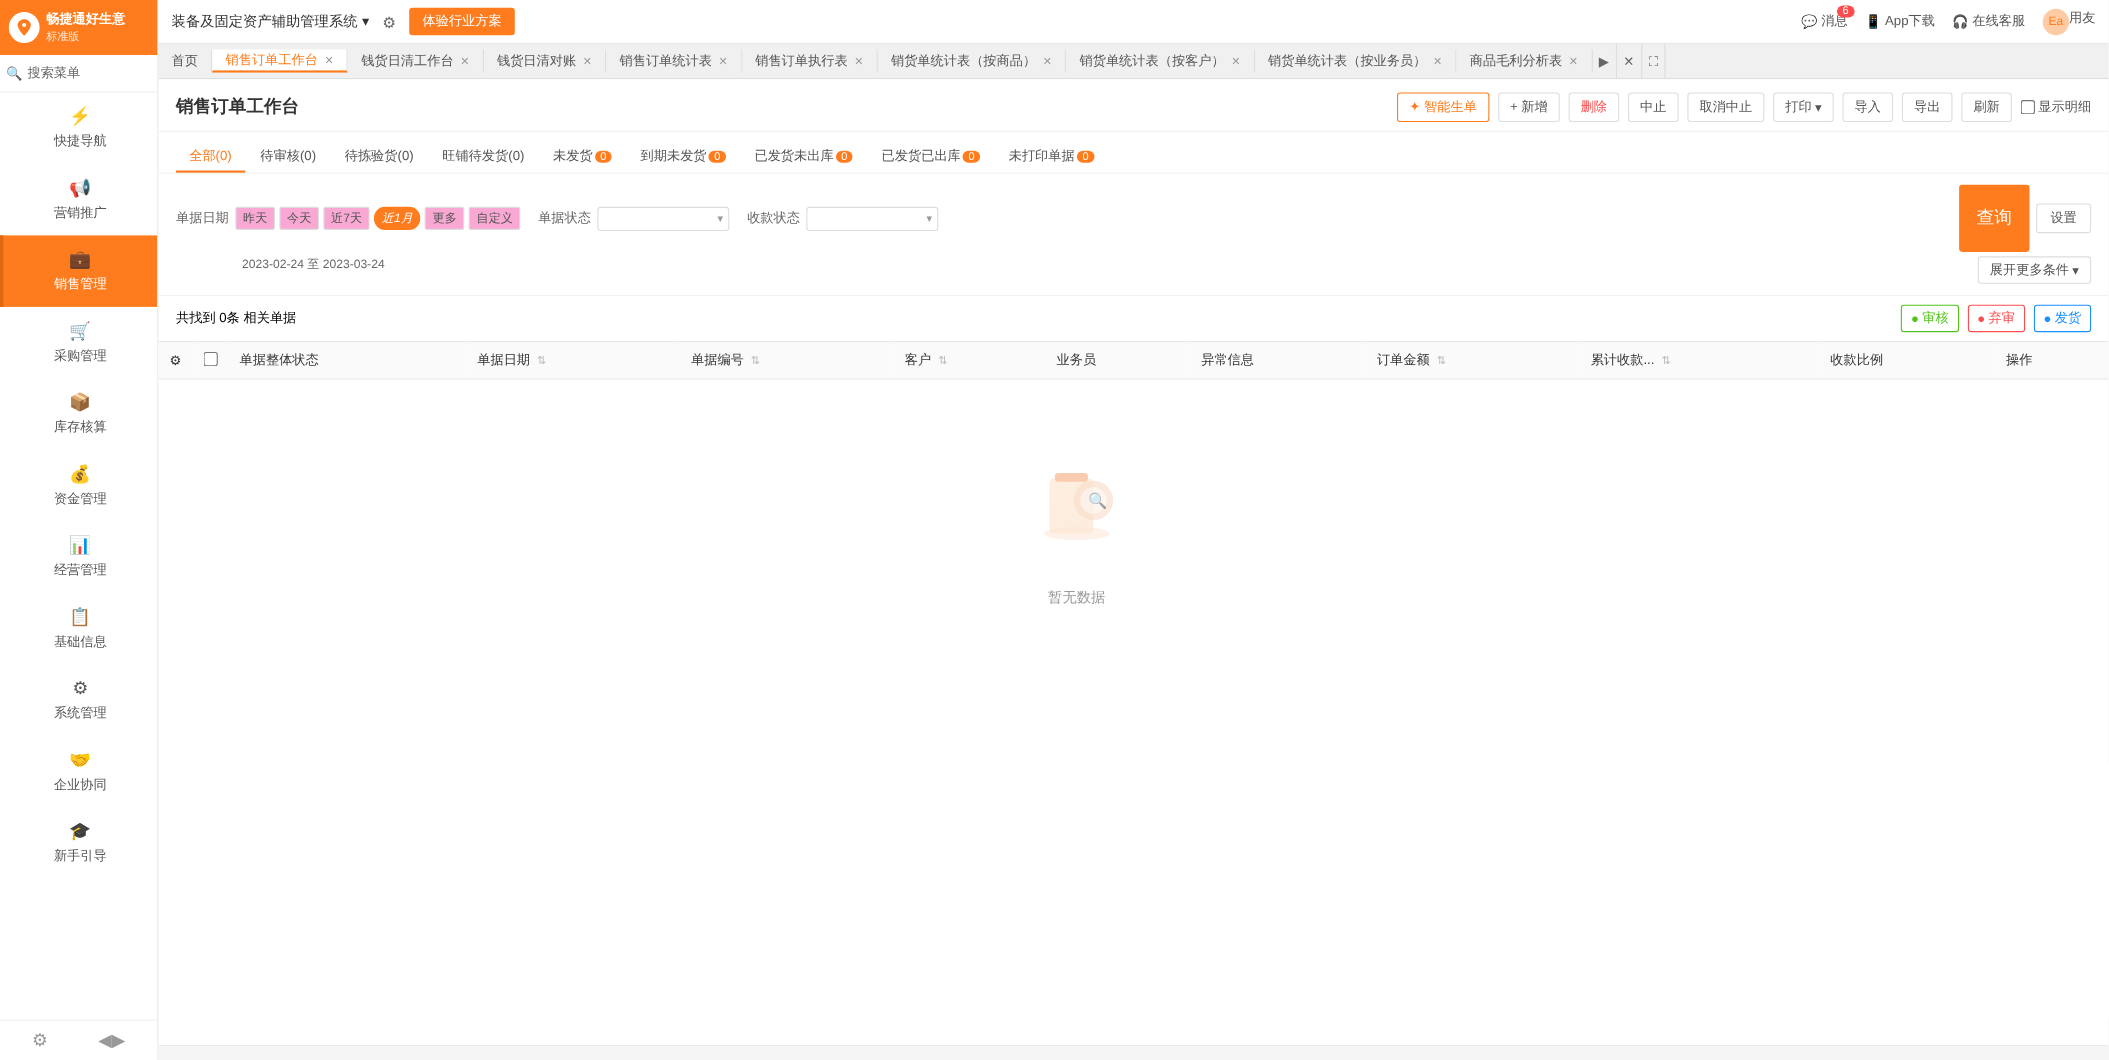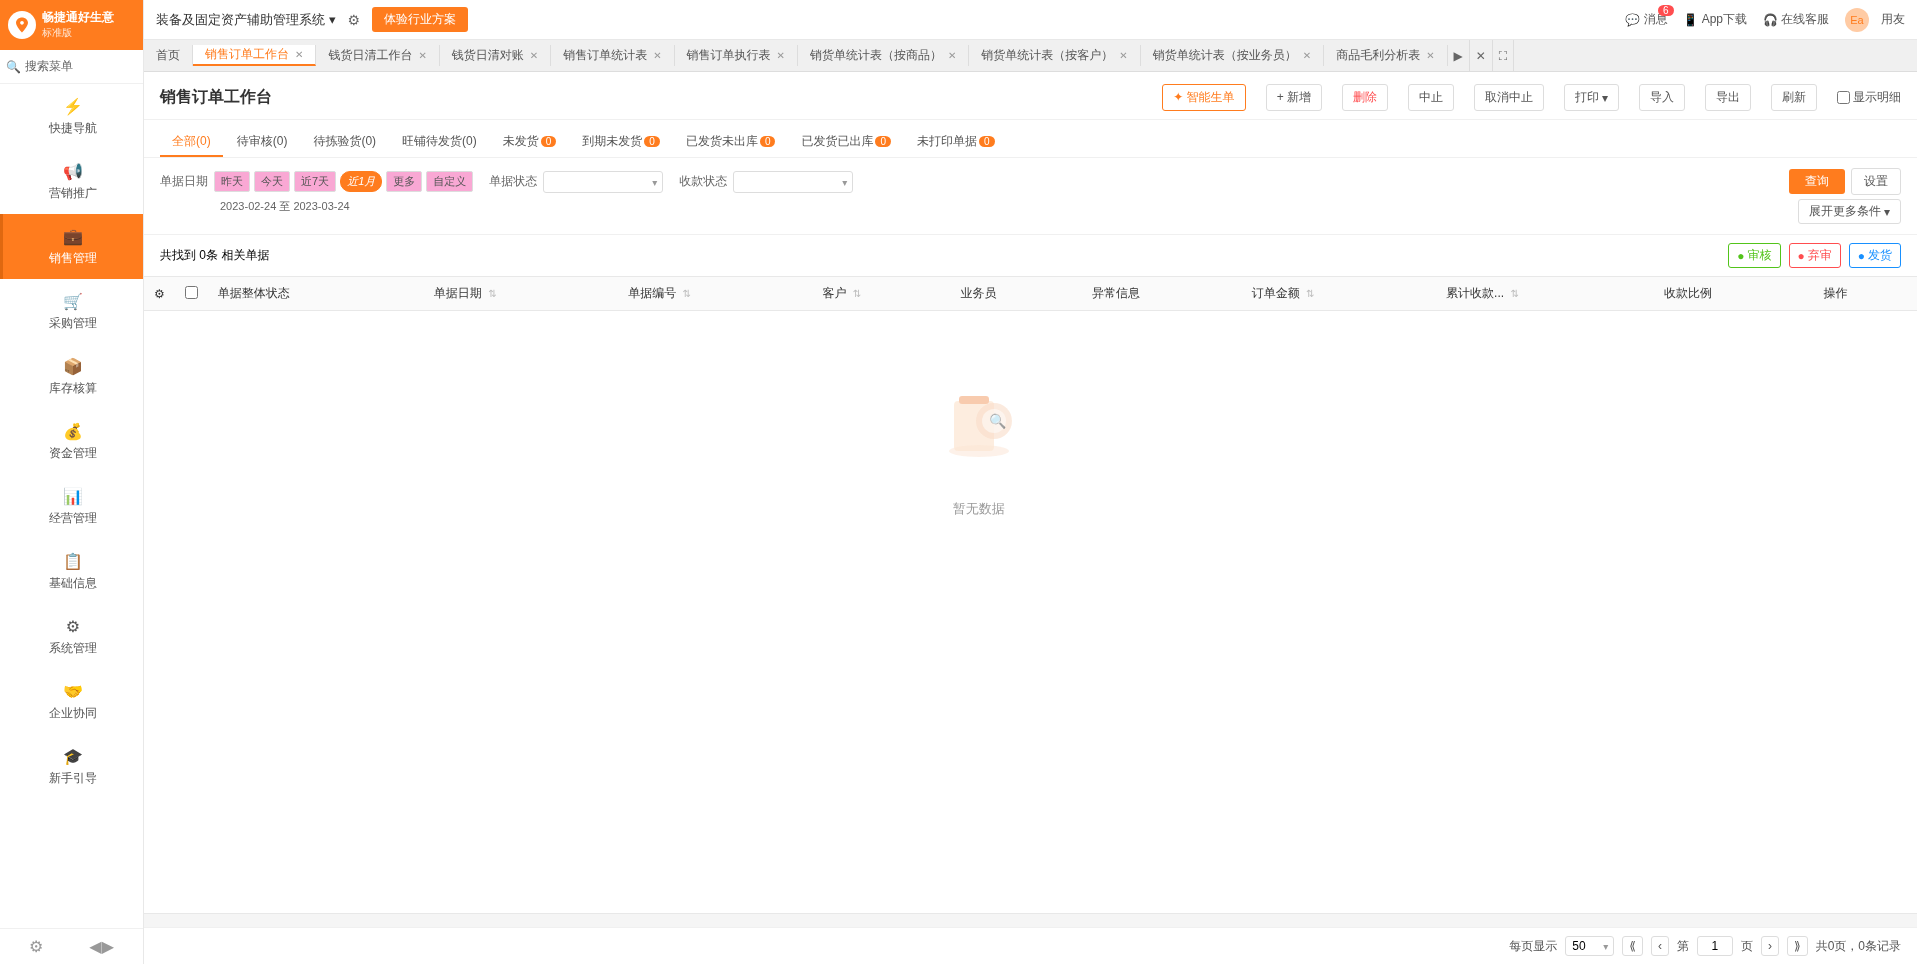--- a/index.html
+++ b/index.html
@@ -23,36 +23,36 @@
     
     .main { flex: 1; display: flex; flex-direction: column; overflow: hidden; }
 
     
     .topbar { height: 40px; background: #fff; display: flex; align-items: center; padding: 0 12px; border-bottom: 1px solid #e8e8e8; gap: 12px; }
     .topbar-dropdown { display: flex; align-items: center; gap: 4px; cursor: pointer; font-size: 13px; color: #333; }
     .topbar-solution-btn { background: #ff7c1e; color: #fff; border: none; padding: 4px 12px; border-radius: 3px; font-size: 12px; cursor: pointer; }
     .topbar-icons { display: flex; align-items: center; gap: 16px; margin-left: auto; }
     .topbar-icon-item { display: flex; align-items: center; gap: 3px; cursor: pointer; color: #555; font-size: 12px; position: relative; }
     .badge { background: #ff4d4f; color: #fff; border-radius: 8px; padding: 0 4px; font-size: 10px; position: absolute; top: -6px; right: -6px; min-width: 16px; text-align: center; }
-    .topbar-user { display: flex; align-items: center; gap: 12px; cursor: pointer; color: #555; font-size: 12px; }
+    .topbar-user { display: flex; gap: 0; cursor: pointer; color: #555; font-size: 12px; }
     .user-avatar { width: 24px; height: 24px; background: #ffcba4; border-radius: 50%; display: flex; align-items: center; justify-content: center; font-size: 11px; color: #ff7c1e; }
 
     
     .tabbar { background: #f0f0f0; display: flex; align-items: center; height: 32px; border-bottom: 1px solid #ddd; overflow: hidden; }
     .tab-item { display: flex; align-items: center; gap: 4px; padding: 0 12px; height: 21px; font-size: 12px; cursor: pointer; white-space: nowrap; border-right: 1px solid #ddd; color: #555; background: #f0f0f0; }
     .tab-item.active { background: #fff; color: #ff7c1e; border-bottom: 2px solid #ff7c1e; font-weight: 500; }
     .tab-item .tab-close { color: #999; font-size: 10px; margin-left: 2px; cursor: pointer; }
     .tab-item.home { color: #555; font-size: 12px; }
     .tab-nav-btn { padding: 0 6px; height: 32px; display: flex; align-items: center; cursor: pointer; color: #666; border-right: 1px solid #ddd; font-size: 12px; }
 
     
     .content { flex: 1; display: flex; flex-direction: column; overflow: hidden; background: #fff; padding: 0; }
     .page-header { padding: 12px 16px 8px; display: flex; align-items: center; justify-content: space-between; border-bottom: 1px solid #f0f0f0; }
     .page-title { font-size: 16px; font-weight: bold; color: #333; }
-    .page-actions { display: flex; align-items: center; gap: 20px; }
+    .page-actions { display: flex; align-items: center; gap: 8px; }
     .btn-smart { background: #fff; border: 1px solid #ff7c1e; color: #ff7c1e; padding: 4px 10px; border-radius: 3px; cursor: pointer; font-size: 12px; display: flex; align-items: center; gap: 3px; }
     .btn-action { background: #fff; border: 1px solid #ddd; color: #555; padding: 4px 10px; border-radius: 3px; cursor: pointer; font-size: 12px; display: flex; align-items: center; gap: 3px; }
     .btn-action.danger { color: #ff4d4f; }
     .checkbox-label { display: flex; align-items: center; gap: 3px; font-size: 12px; color: #555; cursor: pointer; }
 
     
     .sub-tabs { display: flex; align-items: center; padding: 8px 16px 0; border-bottom: 1px solid #f0f0f0; gap: 2px; }
     .sub-tab { padding: 5px 12px; font-size: 12px; cursor: pointer; color: #555; border-bottom: 2px solid transparent; }
     .sub-tab.active { color: #ff7c1e; border-bottom: 2px solid #ff7c1e; font-weight: 500; }
 
@@ -61,21 +61,21 @@
     .filter-row { display: flex; align-items: center; gap: 16px; flex-wrap: wrap; }
     .filter-item { display: flex; align-items: center; gap: 6px; font-size: 12px; color: #555; }
     .filter-label { color: #666; white-space: nowrap; }
     .filter-date-btns { display: flex; gap: 4px; }
     .filter-date-btn { padding: 2px 6px; border: 1px solid #ddd; background: #f9a8d4; cursor: pointer; font-size: 11px; color: #555; border-radius: 2px; }
     .filter-date-btn.active { background: #ff7c1e; color: #fff; border-color: #ff7c1e; border-radius: 10px; font-style: italic; }
     .filter-select { border: 1px solid #ddd; padding: 3px 20px 3px 8px; border-radius: 3px; font-size: 12px; color: #555; background: #fff; cursor: pointer; min-width: 120px; appearance: none; position: relative; }
     .select-wrapper { position: relative; display: inline-block; }
     .select-wrapper::after { content: '▾'; position: absolute; right: 6px; top: 50%; transform: translateY(-50%); color: #999; font-size: 10px; pointer-events: none; }
     .btn-expand { border: 1px solid #ddd; background: #fff; padding: 3px 10px; border-radius: 3px; cursor: pointer; font-size: 12px; color: #555; display: flex; align-items: center; gap: 3px; }
-    .btn-query { background: #ff7c1e; color: #fff; border: none; padding: 4px 16px; border-radius: 3px; cursor: pointer; font-size: 12px; }
+    .btn-query { background: #ff7c1e; color: #fff; border: none; padding: 20px 16px; border-radius: 3px; cursor: pointer; font-size: 16px; }
     .btn-settings { background: #fff; border: 1px solid #ddd; color: #555; padding: 4px 12px; border-radius: 3px; cursor: pointer; font-size: 12px; }
 
     
     .table-header { padding: 8px 16px; display: flex; align-items: center; justify-content: space-between; }
     .table-actions { display: flex; gap: 8px; align-items: center; }
     .tbl-btn { font-size: 12px; cursor: pointer; display: flex; align-items: center; gap: 3px; padding: 3px 8px; border-radius: 3px; border: 1px solid #ddd; background: #fff; color: #555; }
     .tbl-btn.audit { color: #52c41a; border-color: #52c41a; }
     .tbl-btn.cancel { color: #ff4d4f; border-color: #ff4d4f; }
     .tbl-btn.ship { color: #1890ff; border-color: #1890ff; }
 
@@ -440,33 +440,15 @@
             </td>
           </tr>
         </tbody>
       </table>
     </div>
 
     <div class="scrollbar-area">
       <div class="scrollbar-inner"></div>
     </div>
 
-    <div class="pagination">
-      <span>每页显示</span>
-      <div class="select-wrapper">
-        <select class="page-size-select">
-          <option value="50">50</option>
-          <option value="100">100</option>
-          <option value="200">200</option>
-        </select>
-      </div>
-      <button class="page-nav-btn">⟪</button>
-      <button class="page-nav-btn">‹</button>
-      <span>第</span>
-      <input class="page-input" type="text" value="1" style="">
-      <span>页</span>
-      <button class="page-nav-btn">›</button>
-      <button class="page-nav-btn">⟫</button>
-      <span>共0页，0条记录</span>
-    </div>
 
   </div>
 </div>
 
 </body></html>

